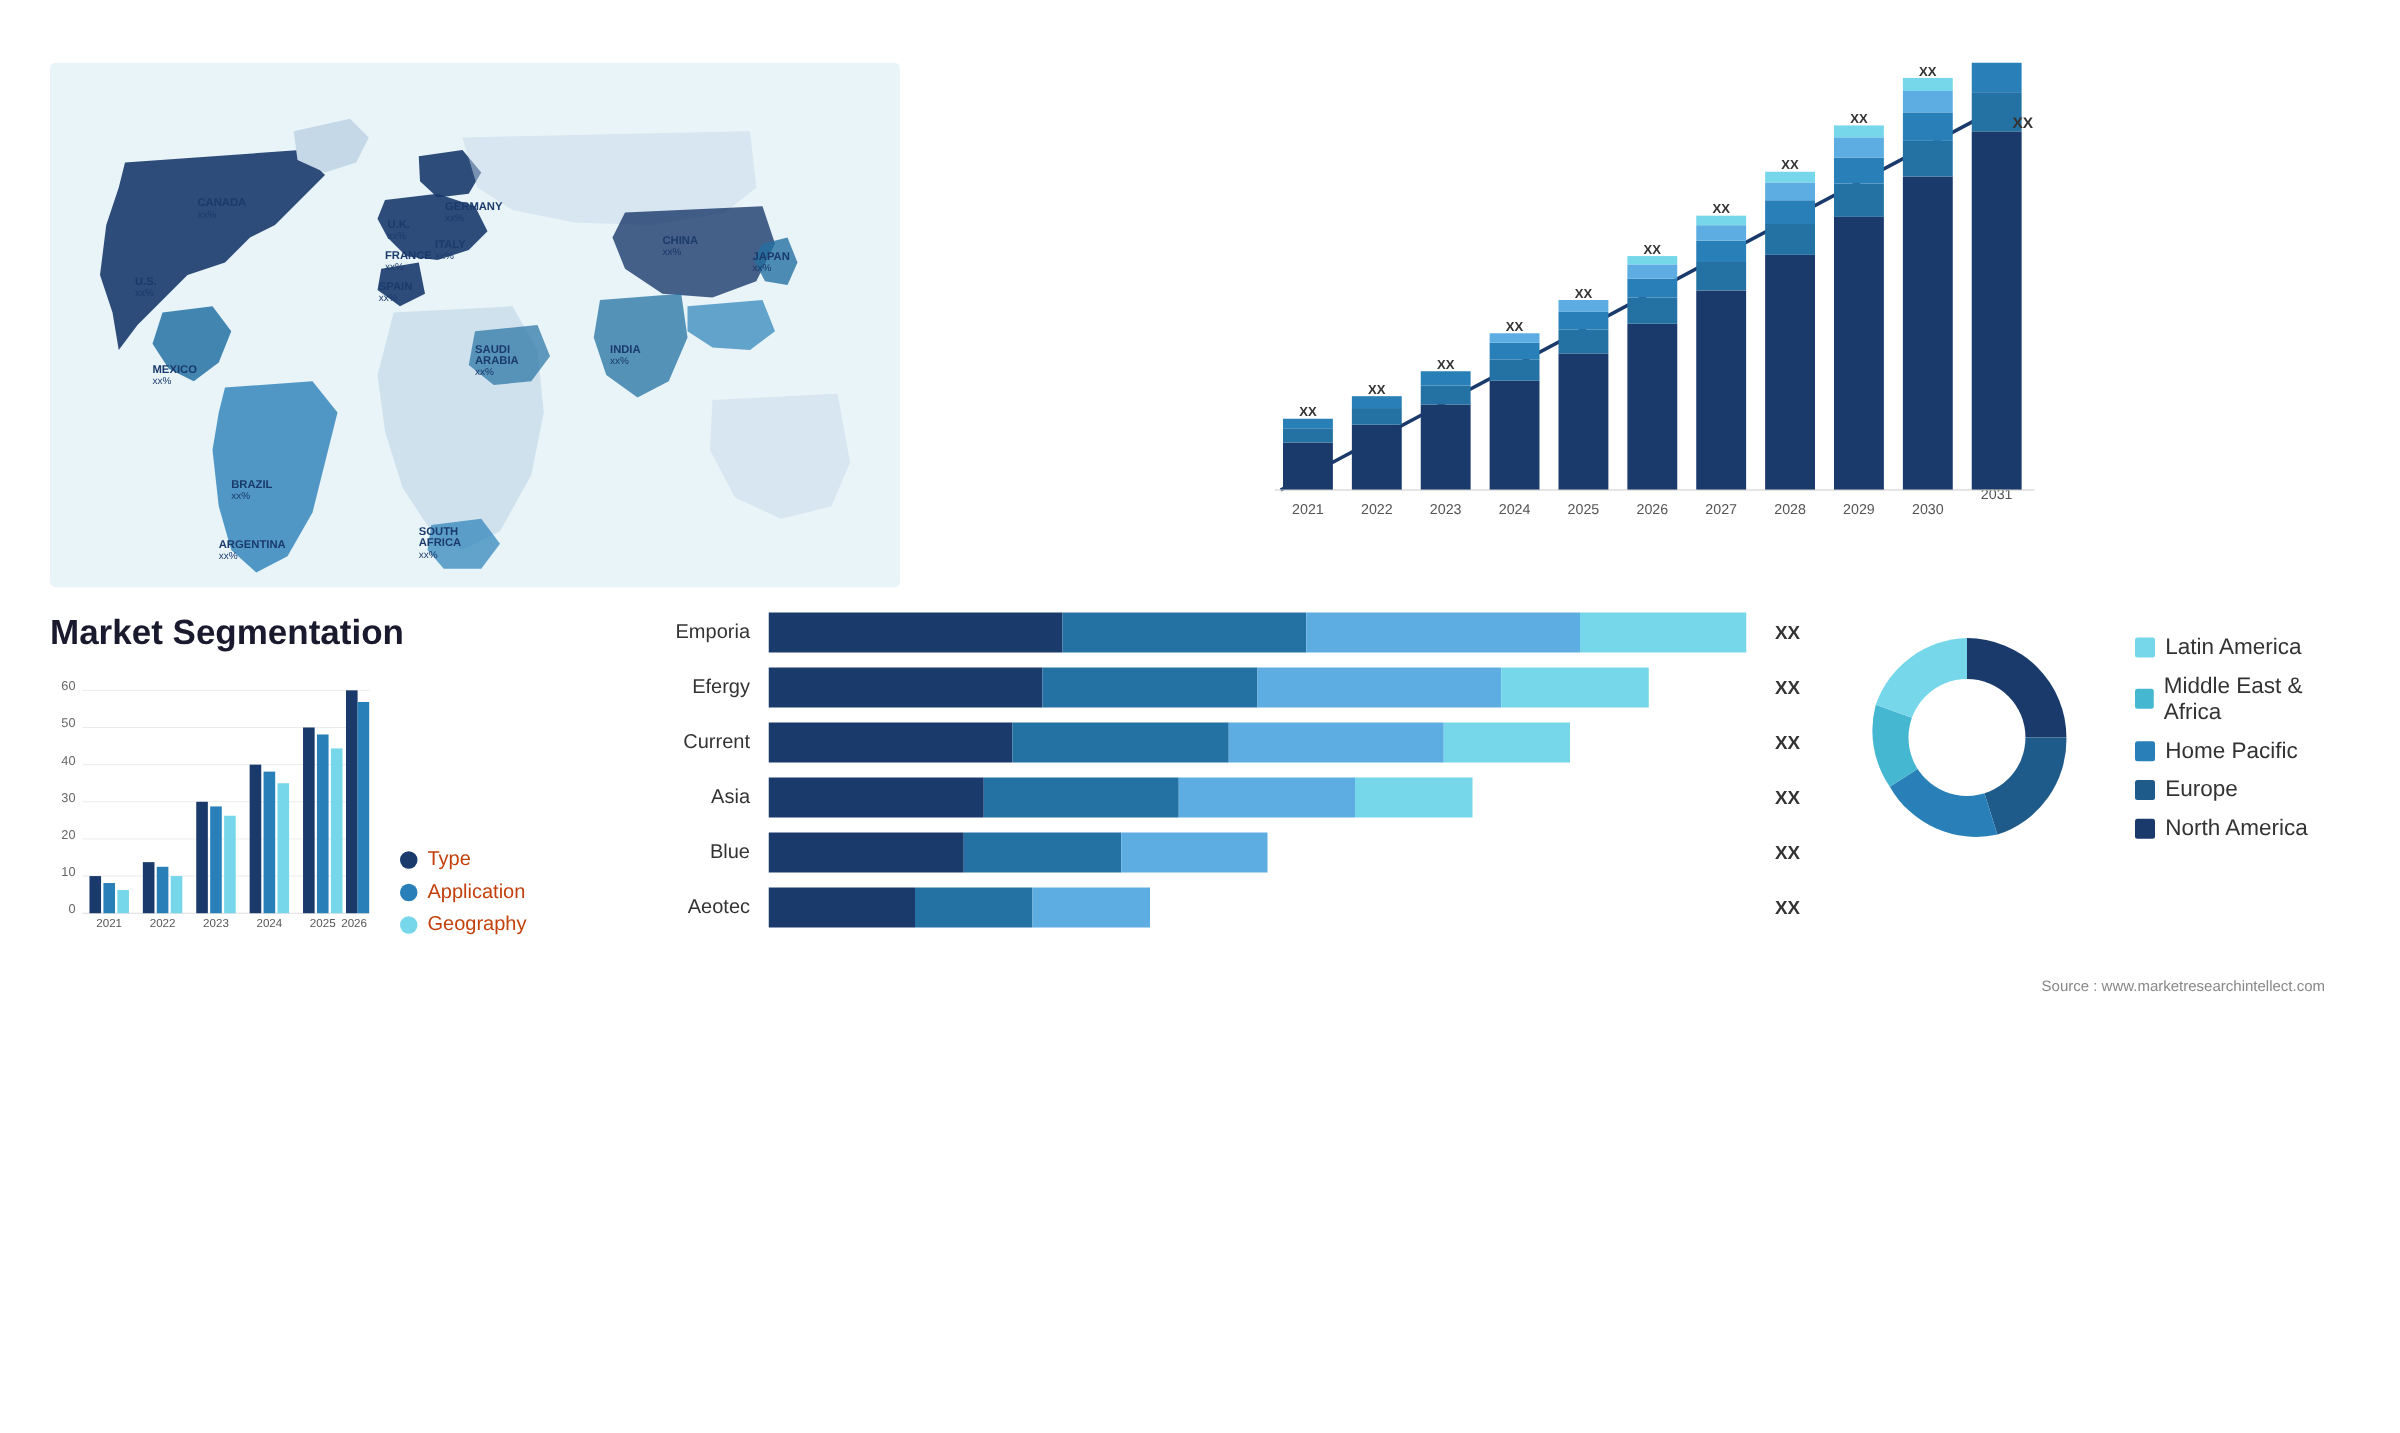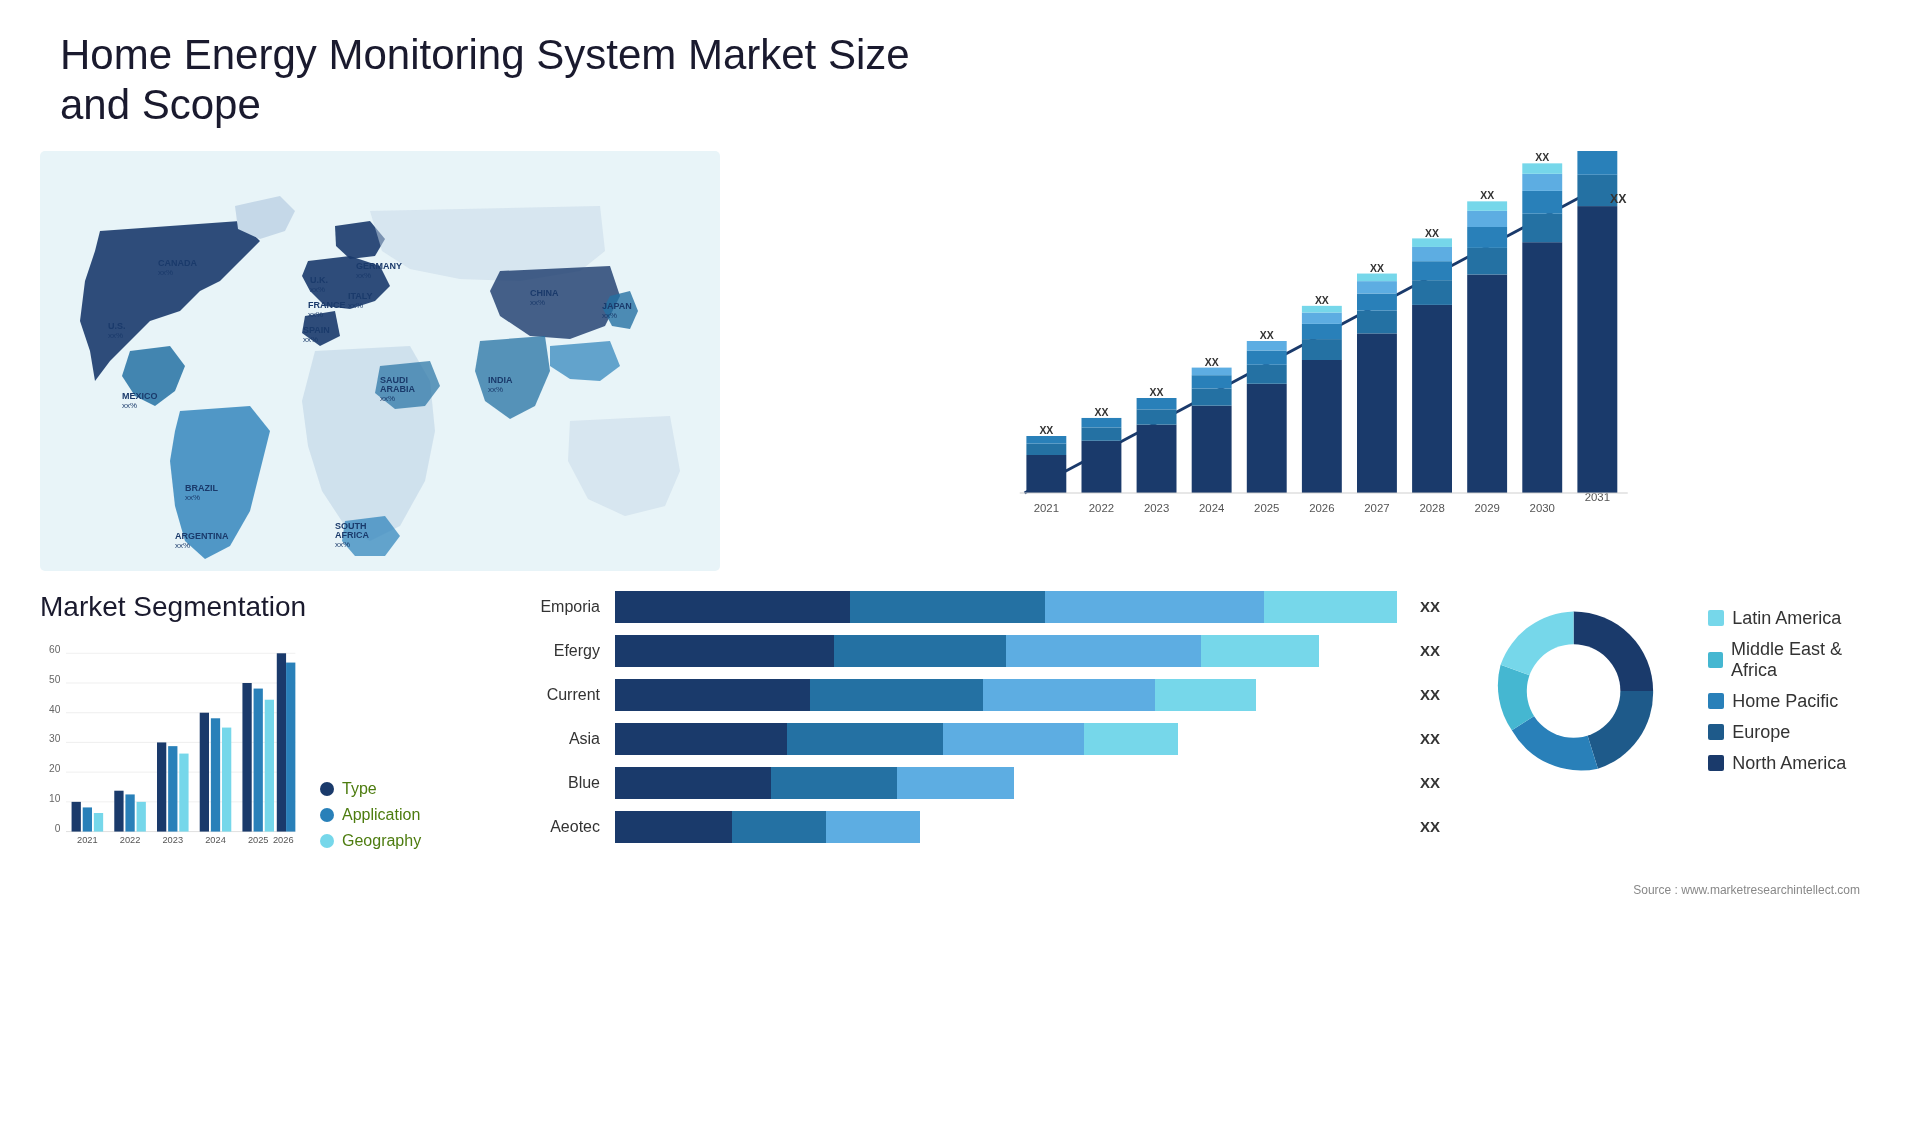--- a/index.html
+++ b/index.html
@@ -82,21 +82,21 @@
       flex: 1;
     }
 
     .regional-section {
       width: 400px;
       flex-shrink: 0;
     }
 
     .section-title {
       font-size: 28px;
-      font-weight: 400;
+      font-weight: 700;
       color: #1a1a2e;
       margin-bottom: 15px;
     }
 
     
     .world-map {
       width: 100%;
       height: 100%;
     }
 
@@ -109,21 +109,21 @@
 
     .seg-legend {
       margin-top: 10px;
     }
     .legend-item {
       display: flex;
       align-items: center;
       gap: 8px;
       margin-bottom: 8px;
       font-size: 16px;
-      color: #4d7c0f;
+      color: #c2410c;
     }
     .legend-dot {
       width: 14px;
       height: 14px;
       border-radius: 50%;
     }
 
     
     .players-list {
       display: flex;
@@ -201,21 +201,20 @@
     }
     .map-sublabel {
       font-size: 8px;
       fill: #1a3a6b;
     }
   </style>
 </head>
 <body>
 
 <div class="header">
-  <h1 class="page-title">Home Energy Monitoring System Market Size and Scope</h1>
 </div>
 
 <div class="main-content">
 
   <div class="map-section">
     <svg viewBox="0 0 680 420" class="world-map">
 
       <rect width="680" height="420" fill="#e8f4f8" rx="5"></rect>
 
       <path d="M 60,80 L 200,70 L 220,90 L 200,110 L 180,130 L 160,140 L 140,160 L 110,170 L 90,190 L 70,210 L 55,230 L 50,200 L 40,170 L 45,130 L 55,100 Z" fill="#1a3a6b" opacity="0.9"></path>

